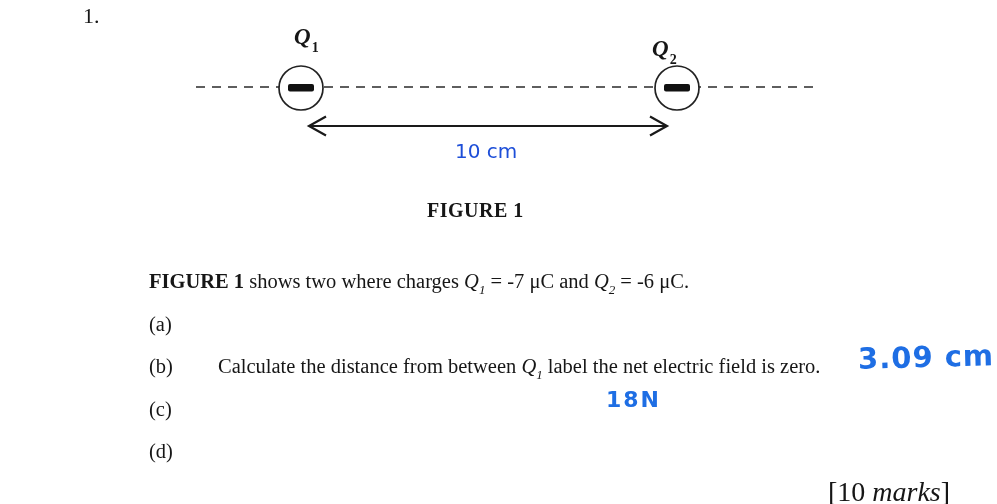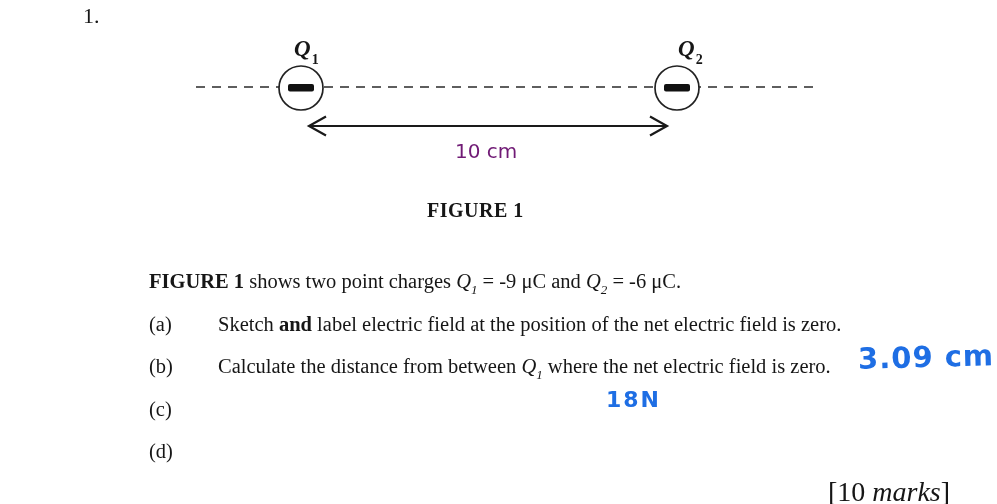--- a/index.html
+++ b/index.html
@@ -15,23 +15,23 @@
   }
   .abs { position: absolute; }
 
   
   .qnum { left: 83px; top: 3px; font-size: 22px; }
 
   
   .fig-svg { left: 0; top: 0; width: 997px; height: 185px; }
   .charge-label { font-size: 23px; font-weight: bold; font-style: italic; font-family: "Liberation Serif", serif; }
   .charge-label sub { font-size: 14px; font-style: normal; font-weight: bold; position: relative; top: 2px; left: 1px; }
-  .q1-label { left: 294px; top: 36px; font-family: Liberation Serif, serif; }
-  .q2-label { left: 678px; top: 36px; }
-  .distance-label { left: 455px; top: 139px; font-family: "DejaVu Sans", sans-serif; font-size: 20px; color: #701a75; }
+  .q1-label { left: 294px; top: 24px; font-family: Liberation Serif, serif; }
+  .q2-label { left: 652px; top: 36px; }
+  .distance-label { left: 455px; top: 139px; font-family: "DejaVu Sans", sans-serif; font-size: 20px; color: #1d4ed8; }
   .fig-caption { left: 427px; top: 199px; font-size: 20px; font-weight: bold; letter-spacing: 0.5px; }
 
   
   .intro { left: 149px; top: 270px; font-size: 20.5px; }
   .qvar { font-style: italic; }
   .qvar sub { font-style: italic; font-size: 13px; position: relative; top: 1px; }
   .item-label { left: 149px; font-size: 20.5px; }
   .item-text { left: 218px; font-size: 20.5px; }
   .row-a { top: 313px; }
   .row-b { top: 355px; }
@@ -74,27 +74,26 @@
     <path d="M650,116.5 L667,126 L650,135.5" fill="none" stroke="#1a1a1a" stroke-width="2.2"></path>
   </svg>
 
   <div class="abs charge-label q1-label"><span>Q</span><sub>1</sub></div>
   <div class="abs charge-label q2-label"><span>Q</span><sub>2</sub></div>
 
   <div class="abs distance-label">10 cm</div>
 
   <div class="abs fig-caption">FIGURE 1</div>
 
-  <div class="abs intro"><span class="bold">FIGURE 1</span><span> shows two point charges </span><span class="qvar"><span>Q</span><sub>1</sub></span><span> = -9 μC and </span><span class="qvar"><span>Q</span><sub>2</sub></span><span> = -6 μC.</span></div>
+  <div class="abs intro"><span class="bold">FIGURE 1</span><span> shows two where charges </span><span class="qvar"><span>Q</span><sub>1</sub></span><span> = -7 μC and </span><span class="qvar"><span>Q</span><sub>2</sub></span><span> = -6 μC.</span></div>
 
   <div class="abs item-label row-a">(a)</div>
-  <div class="abs item-text row-a"><span>Sketch </span><span class="bold">and</span><span> label electric field at the position of the net electric field is zero.</span></div>
 
   <div class="abs item-label row-b">(b)</div>
-  <div class="abs item-text row-b"><span>Calculate the distance from between </span><span class="qvar"><span>Q</span><sub>1</sub></span><span> where the net electric field is zero.</span></div>
+  <div class="abs item-text row-b"><span>Calculate the distance from between </span><span class="qvar"><span>Q</span><sub>1</sub></span><span> label the net electric field is zero.</span></div>
   <div class="abs hand ans-b">3.09 cm</div>
 
   <div class="abs item-label row-c">(c)</div>
   <div class="abs hand ans-c">18N</div>
 
   <div class="abs item-label row-d">(d)</div>
 
   <div class="abs marks"><span>[10 </span><span class="it">marks</span><span>]</span></div>
 
 </div>

